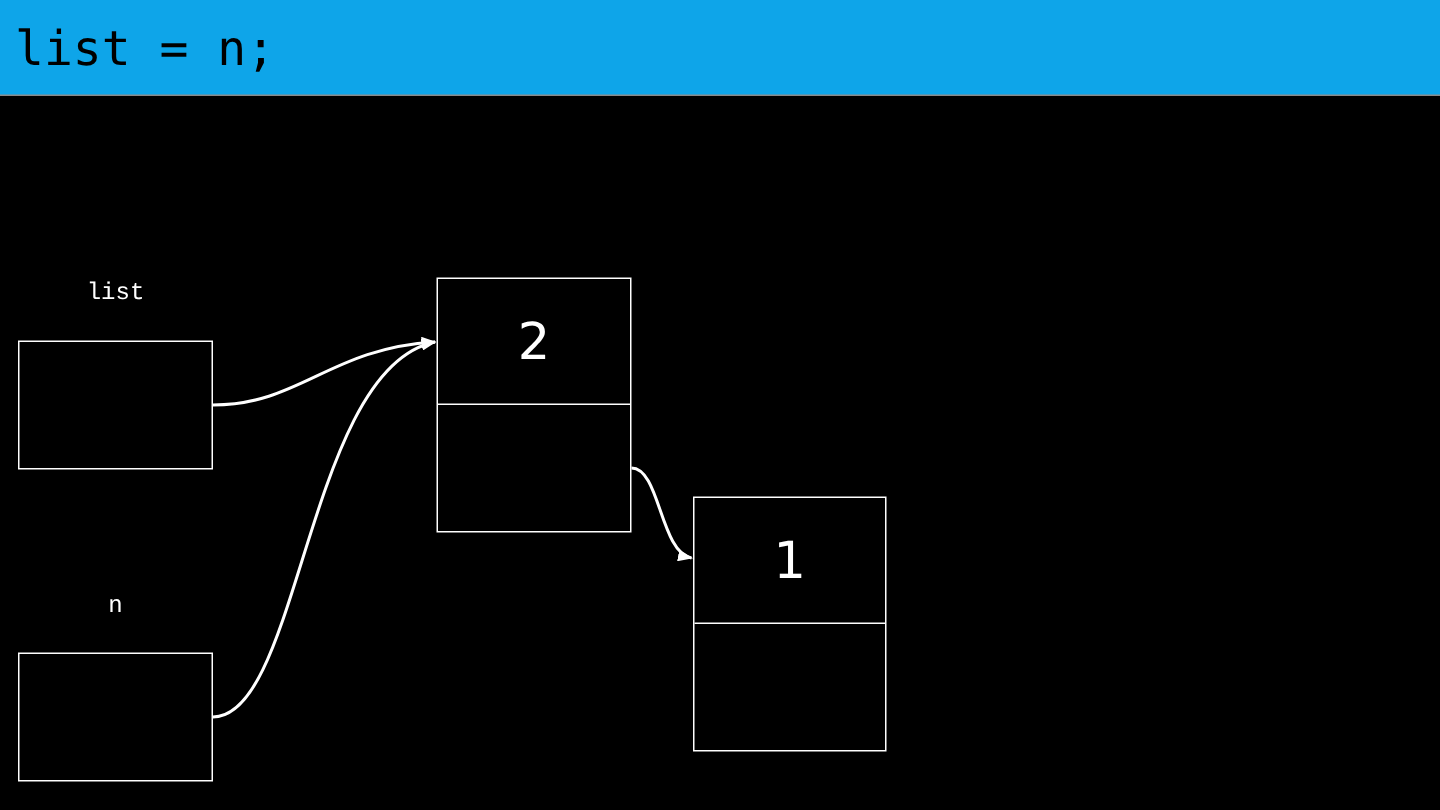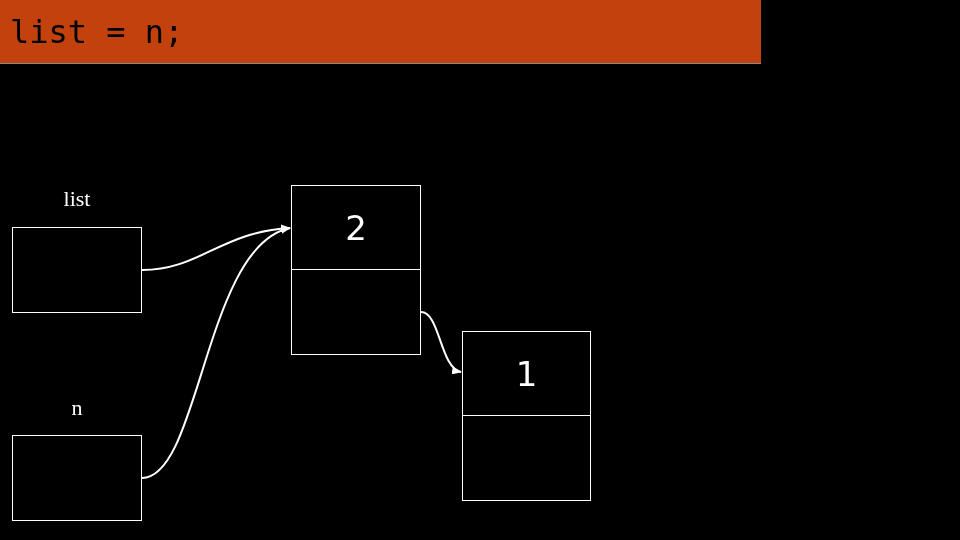--- a/index.html
+++ b/index.html
@@ -1,28 +1,28 @@
 <!DOCTYPE html>
 <html><head>
   <meta charset="utf-8">
   <style>
     html, body { margin: 0; padding: 0; }
     body { width: 960px; height: 540px; overflow: hidden; background: #000; position: relative; }
     .header {
-      position: absolute; left: 0; top: 0; width: 761px; height: 64px;
-      background: #c2410c; border-bottom: 1px solid #8a8a8a; box-sizing: border-box;
+      position: absolute; left: 0; top: 0; width: 960px; height: 64px;
+      background: #0ea5e9; border-bottom: 1px solid #8a8a8a; box-sizing: border-box;
     }
     .code {
       position: absolute; left: 10px; top: 12px;
       font-family: "DejaVu Sans Mono", monospace; font-size: 32px; color: #000;
       line-height: 40px; white-space: pre;
     }
     .canvas { position: absolute; left: 0; top: 65px; width: 960px; height: 475px; background: #000; }
     .var-label {
-      position: absolute; font-family: Liberation Serif, serif; font-size: 22px;
+      position: absolute; font-family: Liberation Mono, monospace; font-size: 16px;
       color: #fff; text-align: center; width: 130px;
     }
     .box { position: absolute; border: 1.5px solid #fff; box-sizing: border-box; }
     .node { position: absolute; border: 1.5px solid #fff; box-sizing: border-box; }
     .node .data {
       height: 50%; border-bottom: 1.5px solid #fff; box-sizing: border-box;
       display: flex; align-items: center; justify-content: center;
       font-family: "DejaVu Sans", sans-serif; font-size: 34px; color: #fff;
     }
     .node .next { height: 50%; }

